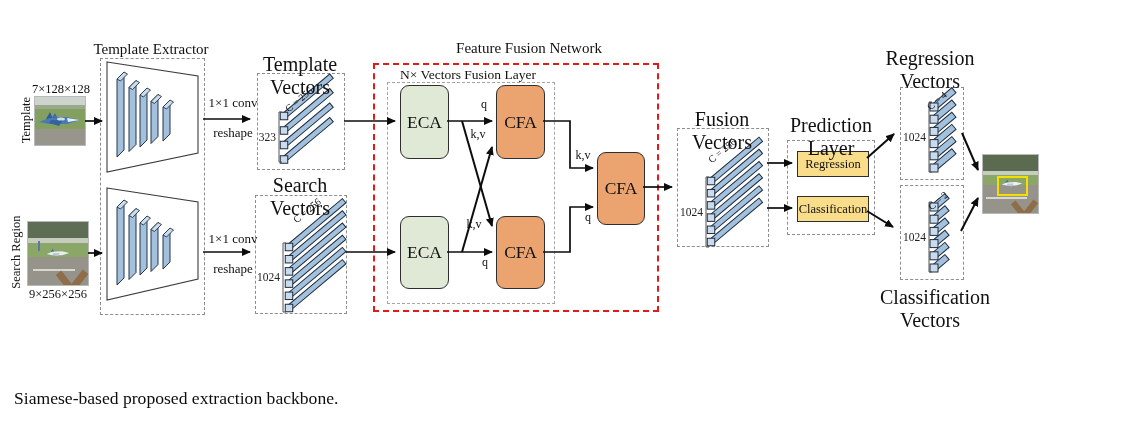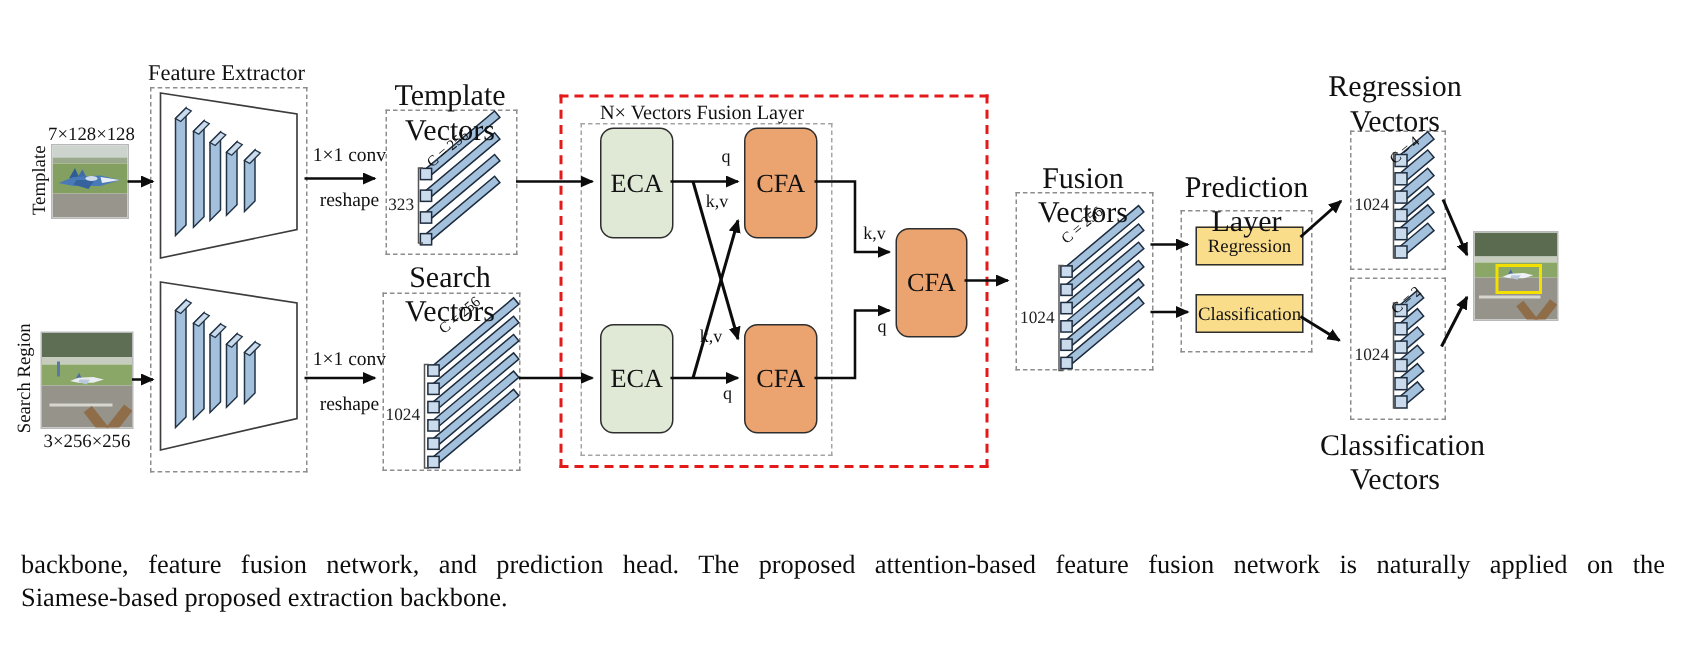--- a/index.html
+++ b/index.html
@@ -251,39 +251,40 @@
     <path class="arrow" d="M543,252 H570 V207 H593" marker-end="url(#ah)"></path>
     <path class="arrow" d="M643,187 H672" marker-end="url(#ah)"></path>
     <path class="arrow" d="M767,163 H792" marker-end="url(#ah)"></path>
     <path class="arrow" d="M767,208 H792" marker-end="url(#ah)"></path>
     <path class="arrow thick" d="M867,158 L894,134" marker-end="url(#ah)"></path>
     <path class="arrow thick" d="M867,211 L893,227" marker-end="url(#ah)"></path>
     <path class="arrow thick" d="M962,133 L978,170" marker-end="url(#ah)"></path>
     <path class="arrow thick" d="M961,231 L978,198" marker-end="url(#ah)"></path>
   </svg>
 
-  <div class="lbl big" style="left:76px;top:41px;width:150px;">Feature Extractor</div>
+  <div class="lbl big" style="left:76px;top:41px;width:150px;">Template Extractor</div>
   <div class="lbl title" style="left:245px;top:53px;width:110px;">Template Vectors</div>
   <div class="lbl title" style="left:250px;top:174px;width:100px;">Search Vectors</div>
+  <div class="lbl big" style="left:429px;top:40px;width:200px;">Feature Fusion Network</div>
   <div class="lbl" style="left:392px;top:67px;width:152px;font-size:13.5px;"><span class="whitebg">N× Vectors Fusion Layer</span></div>
   <div class="lbl title" style="left:672px;top:108px;width:100px;">Fusion Vectors</div>
   <div class="lbl title" style="left:781px;top:114px;width:100px;">Prediction Layer</div>
   <div class="lbl title" style="left:880px;top:47px;width:100px;">
     <div>Regression</div>
     <div>Vectors</div>
   </div>
   <div class="lbl title" style="left:880px;top:286px;width:100px;">
     <div>Classification</div>
     <div>Vectors</div>
   </div>
 
   <div class="lbl dims" style="left:26px;top:82px;width:70px;">7×128×128</div>
   <div class="lbl dims rot90" style="left:-4px;top:113px;width:60px;">Template</div>
   <div class="lbl dims rot90" style="left:-29px;top:245px;width:90px;">Search Region</div>
-  <div class="lbl dims" style="left:18px;top:287px;width:80px;">3×256×256</div>
+  <div class="lbl dims" style="left:18px;top:287px;width:80px;">9×256×256</div>
 
   <div class="lbl" style="left:203px;top:96px;width:60px;font-size:13px;">1×1 conv</div>
   <div class="lbl" style="left:203px;top:126px;width:60px;font-size:13px;">reshape</div>
   <div class="lbl" style="left:203px;top:232px;width:60px;font-size:13px;">1×1 conv</div>
   <div class="lbl" style="left:203px;top:262px;width:60px;font-size:13px;">reshape</div>
 
   <div class="lbl small" style="left:476px;top:98px;width:16px;">q</div>
   <div class="lbl small" style="left:464px;top:128px;width:28px;">k,v</div>
   <div class="lbl small" style="left:460px;top:218px;width:28px;">k,v</div>
   <div class="lbl small" style="left:477px;top:256px;width:16px;">q</div>
@@ -295,16 +296,15 @@
   <div class="lbl tiny" style="left:669px;top:206px;width:34px;">1024</div>
   <div class="lbl tiny" style="left:892px;top:131px;width:34px;">1024</div>
   <div class="lbl tiny" style="left:892px;top:231px;width:34px;">1024</div>
 
   <div class="lbl chan" style="left:275px;top:94px;width:48px;">C = 256</div>
   <div class="lbl chan" style="left:283px;top:205px;width:48px;">C = 256</div>
   <div class="lbl chan" style="left:698px;top:145px;width:48px;">C = 256</div>
   <div class="lbl chan" style="left:913px;top:95px;width:48px;">C = 4</div>
   <div class="lbl chan" style="left:914px;top:195px;width:48px;">C = 2</div>
 
-  <div class="cap-line cap-just" style="top:366px;">backbone, feature fusion network, and prediction head. The proposed attention-based feature fusion network is naturally applied on the</div>
   <div class="cap-line" style="top:388px;">Siamese-based proposed extraction backbone.</div>
 
 </div>
 
 </body></html>

